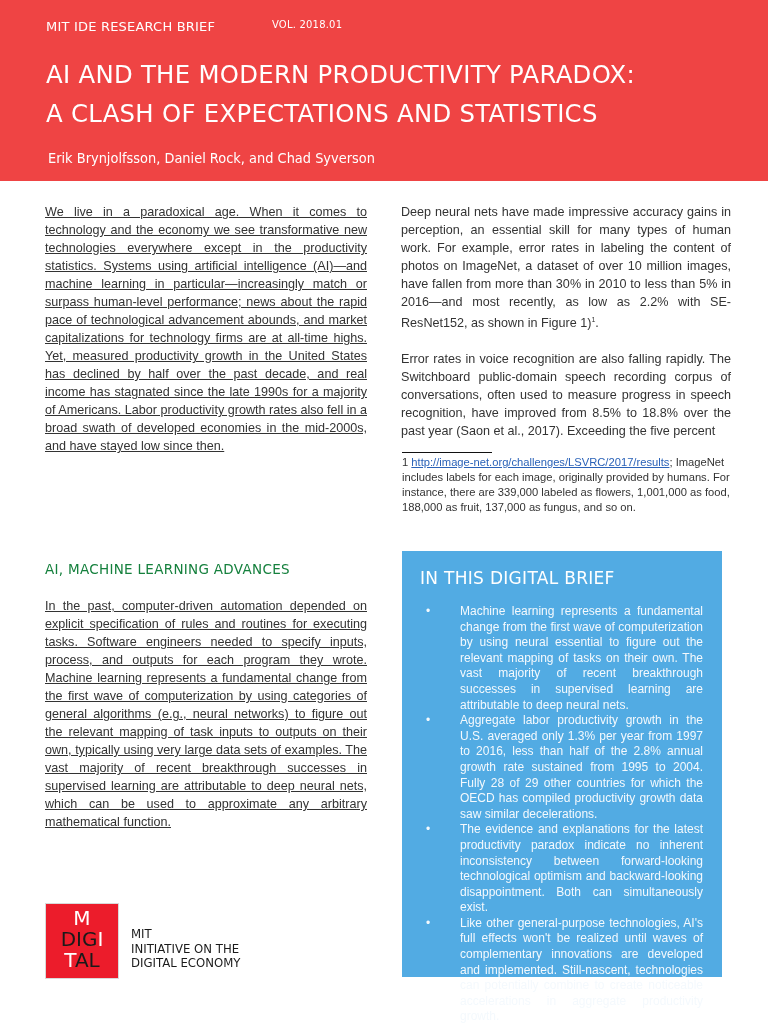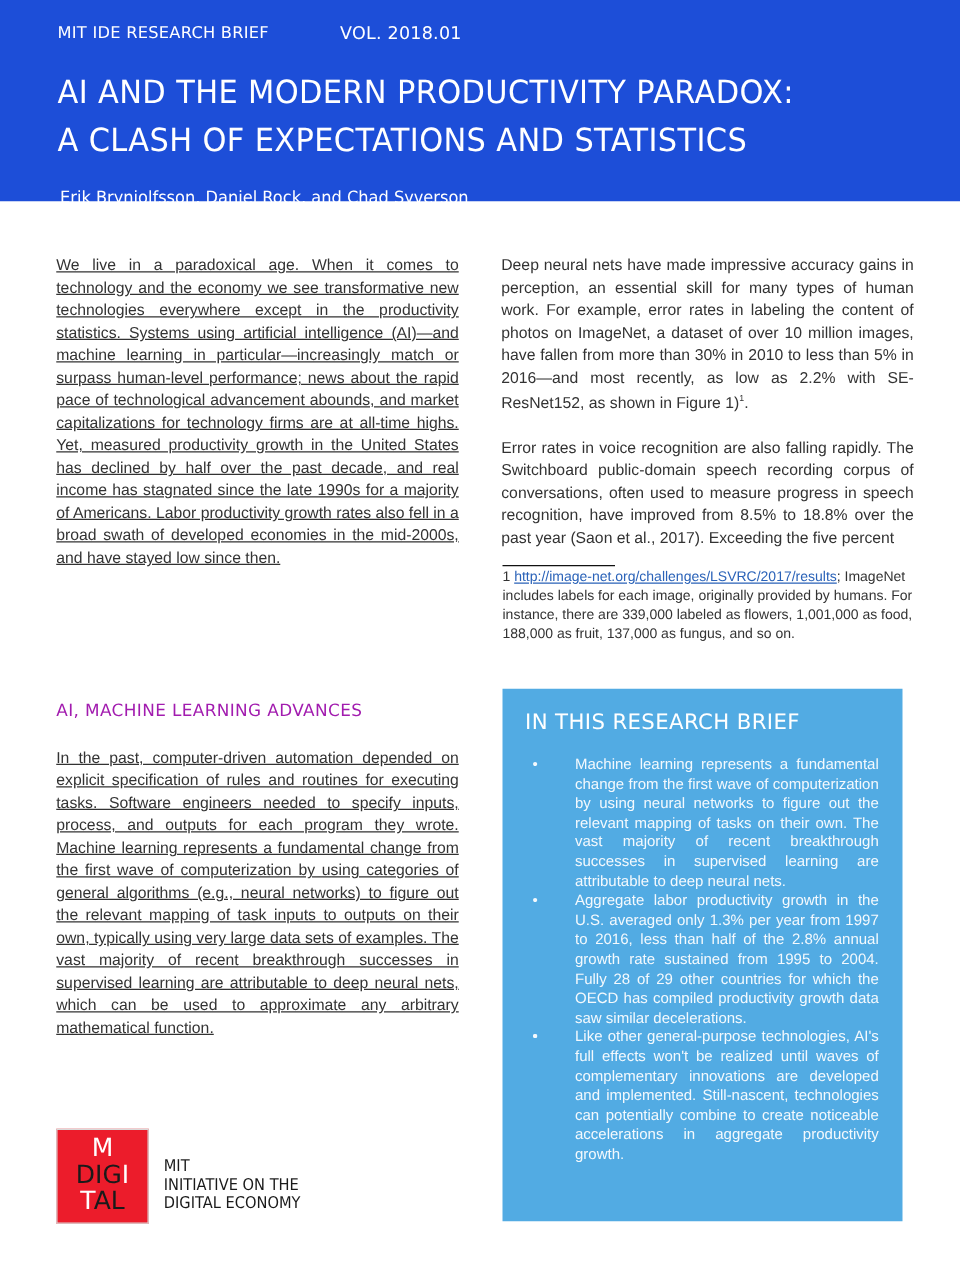--- a/index.html
+++ b/index.html
@@ -1,41 +1,41 @@
 <!DOCTYPE html>
 <html><head>
 <meta charset="utf-8">
 <style>
   html, body { margin: 0; padding: 0; }
   body {
     width: 768px; height: 1024px; background: #ffffff; position: relative; overflow: hidden;
     font-family: "Liberation Sans", sans-serif; color: #2b2b2b;
   }
   .header {
-    position: absolute; left: 0; top: 0; width: 768px; height: 161px; background: #1d4ed8; color: #ffffff;
+    position: absolute; left: 0; top: 0; width: 768px; height: 181px; background: #ef4444; color: #ffffff;
   }
   .series { position: absolute; top: 19px; left: 46px; font-family: "DejaVu Sans", sans-serif; font-size: 13px; letter-spacing: 0.2px; }
-  .vol { position: absolute; top: 19px; left: 272px; font-family: "DejaVu Sans", sans-serif; font-size: 14px; letter-spacing: 0.2px; }
+  .vol { position: absolute; top: 19px; left: 272px; font-family: "DejaVu Sans", sans-serif; font-size: 10px; letter-spacing: 0.2px; }
   .title {
     position: absolute; top: 55px; left: 46px; width: 700px; margin: 0;
     font-family: "DejaVu Sans", sans-serif; font-weight: normal; font-size: 25.5px; line-height: 39px; letter-spacing: 0.3px;
     transform: scaleX(0.955); transform-origin: left top;
   }
   .authors { position: absolute; top: 150px; left: 48px; font-family: "DejaVu Sans", sans-serif; font-size: 13.5px; transform: scaleX(0.96); transform-origin: left top; }
 
   .col { position: absolute; font-size: 12.6px; line-height: 18px; text-align: justify; color: #333; }
   .col p { margin: 0; }
   .col-left { left: 45px; top: 203px; width: 322px; text-decoration: underline; }
   .col-right { left: 401px; top: 203px; width: 330px; }
 
   a.link { color: #2a62b8; text-decoration: underline; }
 
   .section-heading {
     position: absolute; left: 45px; top: 561px; margin: 0;
-    font-family: "DejaVu Sans", sans-serif; font-weight: normal; font-size: 13.5px; color: #a21caf; letter-spacing: 0.3px;
+    font-family: "DejaVu Sans", sans-serif; font-weight: normal; font-size: 13.5px; color: #15803d; letter-spacing: 0.3px;
   }
 
   .footnote-rule { position: absolute; left: 402px; top: 452px; width: 90px; height: 1px; background: #111; }
   .footnote { position: absolute; left: 402px; top: 455px; width: 340px; font-size: 11.2px; line-height: 15px; color: #333; }
 
   .brief-box {
     position: absolute; left: 402px; top: 551px; width: 320px; height: 426px; background: #52abe3; color: #ffffff;
   }
   .brief-title {
     position: absolute; left: 18px; top: 17px; margin: 0;
@@ -78,25 +78,25 @@
   <p style="margin-top:18px;">Error rates in voice recognition are also falling rapidly. The Switchboard public-domain speech recording corpus of conversations, often used to measure progress in speech recognition, have improved from 8.5% to 18.8% over the past year (Saon et al., 2017). Exceeding the five percent</p>
 </div>
 
 <div class="footnote-rule"></div>
 <div class="footnote">
   <span>1</span>
   <a class="link" href="#">http://image-net.org/challenges/LSVRC/2017/results</a><span>; ImageNet includes labels for each image, originally provided by humans. For instance, there are 339,000 labeled as flowers, 1,001,000 as food, 188,000 as fruit, 137,000 as fungus, and so on.</span>
 </div>
 
 <aside class="brief-box">
-  <h3 class="brief-title">IN THIS RESEARCH BRIEF</h3>
+  <h3 class="brief-title">IN THIS DIGITAL BRIEF</h3>
   <ul class="brief-list">
-    <li><span class="bullet">•</span><span>Machine learning represents a fundamental change from the first wave of computerization by using neural networks to figure out the relevant mapping of tasks on their own. The vast majority of recent breakthrough successes in supervised learning are attributable to deep neural nets.</span></li>
+    <li><span class="bullet">•</span><span>Machine learning represents a fundamental change from the first wave of computerization by using neural essential to figure out the relevant mapping of tasks on their own. The vast majority of recent breakthrough successes in supervised learning are attributable to deep neural nets.</span></li>
     <li><span class="bullet">•</span><span>Aggregate labor productivity growth in the U.S. averaged only 1.3% per year from 1997 to 2016, less than half of the 2.8% annual growth rate sustained from 1995 to 2004. Fully 28 of 29 other countries for which the OECD has compiled productivity growth data saw similar decelerations.</span></li>
-    <li><span class="bullet">•</span></li>
+    <li><span class="bullet">•</span><span>The evidence and explanations for the latest productivity paradox indicate no inherent inconsistency between forward-looking technological optimism and backward-looking disappointment. Both can simultaneously exist.</span></li>
     <li><span class="bullet">•</span><span>Like other general-purpose technologies, AI's full effects won't be realized until waves of complementary innovations are developed and implemented. Still-nascent, technologies can potentially combine to create noticeable accelerations in aggregate productivity growth.</span></li>
   </ul>
 </aside>
 
 <div class="logo">
   <div class="letters">
     <div><span class="w">M</span></div>
     <div><span>DIG</span><span class="w">I</span></div>
     <div><span class="w">T</span><span>AL</span></div>
   </div>

